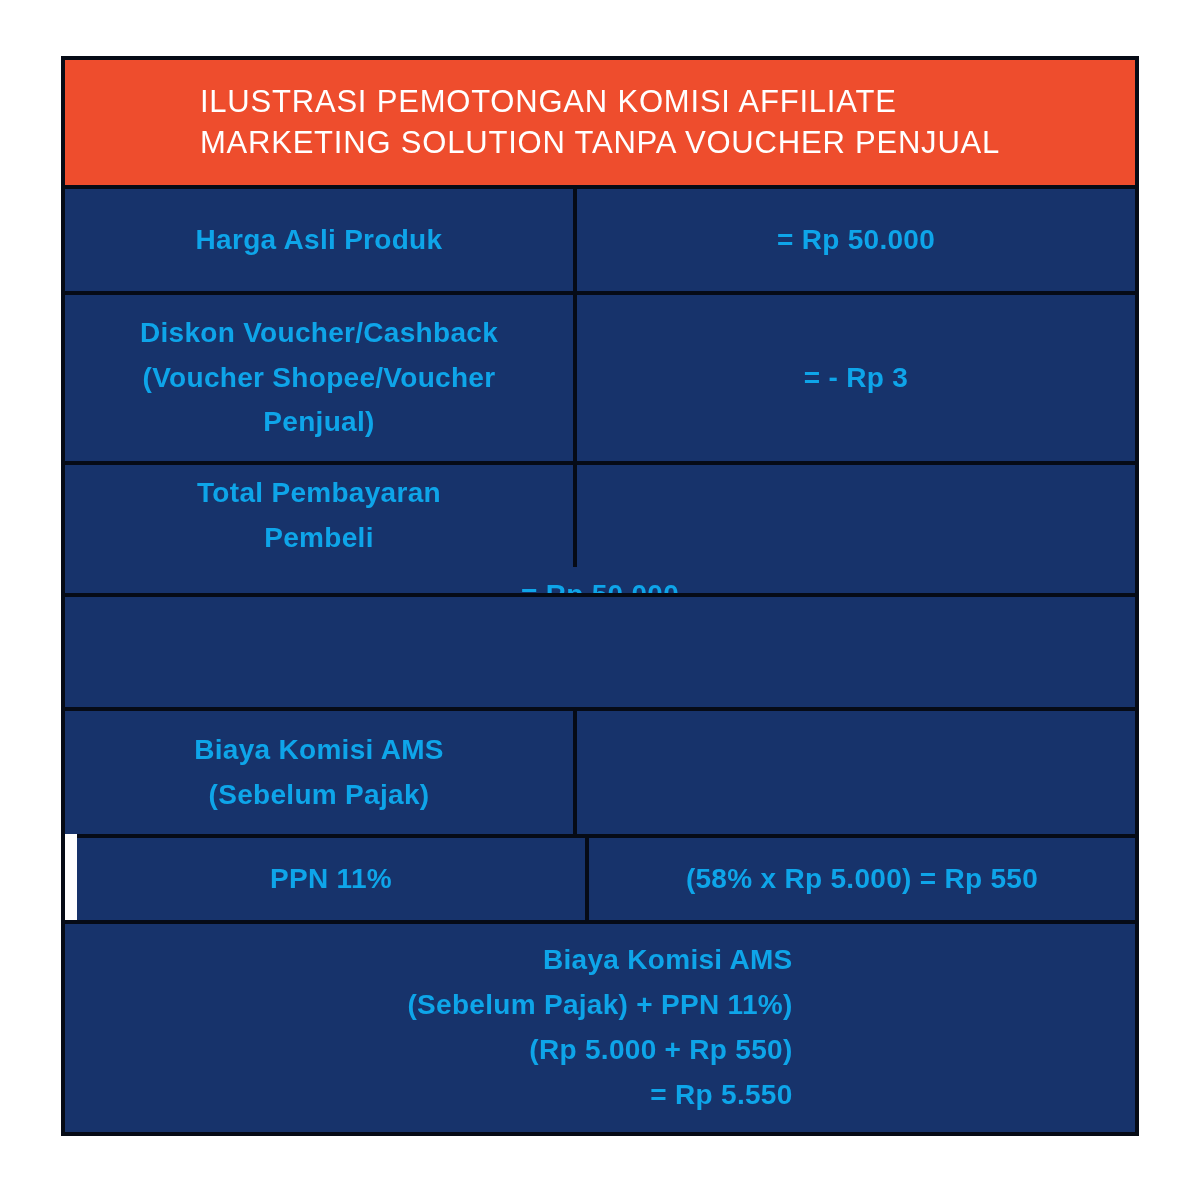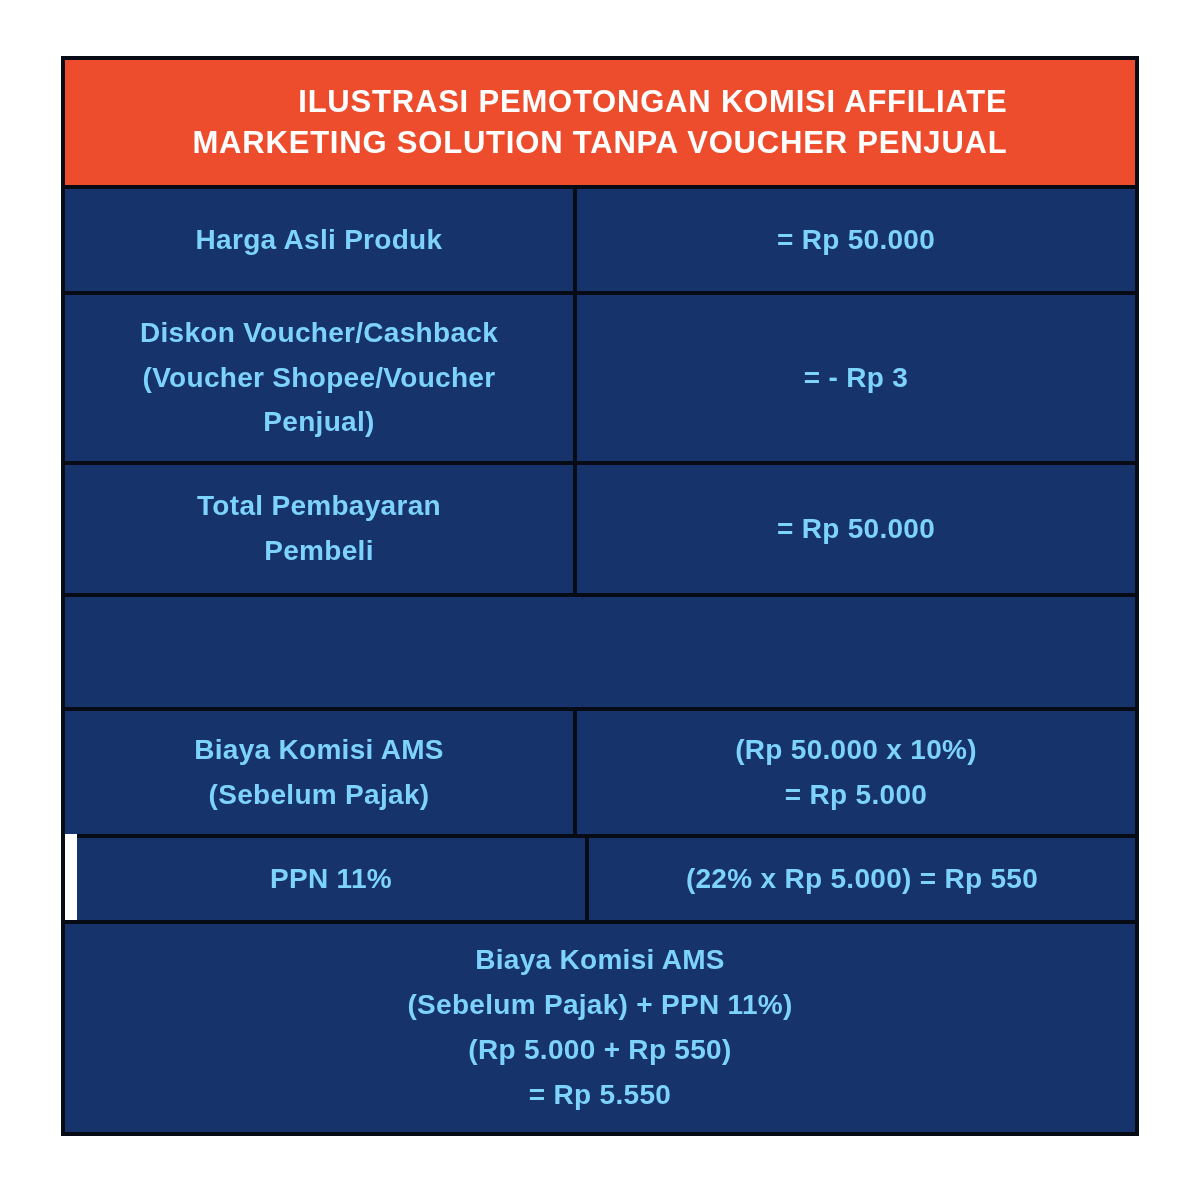--- a/index.html
+++ b/index.html
@@ -26,60 +26,61 @@
     flex-direction: column;
   }
   .thead {
     box-sizing: border-box;
     height: 125px;
     background: #EE4D2D;
     color: #ffffff;
     display: flex;
     align-items: center;
     justify-content: center;
-    text-align: right;
-    font-weight: bold;
+    text-align: left;
+    font-weight: normal;
     font-size: 31px;
     letter-spacing: 0.8px;
     line-height: 1.32;
     white-space: pre-line;
   }
   .trow {
     box-sizing: border-box;
     display: flex;
     background: #17336B;
     border-top: 4px solid #060b16;
   }
   .r1 { height: 106px; }
   .r2 { height: 170px; }
-  .r3 { height: 132px; }
+  .r3 { height: 132px; flex-direction: column; }
   .r4 { height: 114px; }
   .r5 { height: 127px; }
   .r6 { height: 86px; margin-left: 12px; }
   .r7 { height: 212px; }
   .cell {
     box-sizing: border-box;
     display: flex;
     align-items: center;
     justify-content: center;
     text-align: center;
-    color: #7dd3fc;
+    color: #0ea5e9;
     font-weight: bold;
     font-size: 28px;
     letter-spacing: 0.3px;
     line-height: 1.6;
     white-space: pre-line;
     padding: 6px 14px;
   }
   .label-cell {
     width: 512px;
     border-right: 4px solid #060b16;
   }
   .value-cell {
     flex: 1;
+    text-align: right;
   }
 </style>
 </head>
 <body>
 
 <div class="page">
   <div class="ctable">
 
     <div class="thead">ILUSTRASI PEMOTONGAN KOMISI AFFILIATE
 MARKETING SOLUTION TANPA VOUCHER PENJUAL</div>
@@ -101,27 +102,25 @@
 Pembeli</div>
       <div class="cell value-cell">= Rp 50.000</div>
     </div>
 
     <div class="trow r4">
     </div>
 
     <div class="trow r5">
       <div class="cell label-cell">Biaya Komisi AMS
 (Sebelum Pajak)</div>
-      <div class="cell value-cell">(Rp 50.000  x 10%)
-= Rp 5.000</div>
     </div>
 
     <div class="trow r6">
       <div class="cell label-cell">PPN 11%</div>
-      <div class="cell value-cell">(22% x Rp 5.000) = Rp 550</div>
+      <div class="cell value-cell">(58% x Rp 5.000) = Rp 550</div>
     </div>
 
     <div class="trow r7">
       <div class="cell value-cell">Biaya Komisi AMS
 (Sebelum Pajak) + PPN 11%)
 (Rp 5.000 + Rp 550)
 = Rp 5.550</div>
     </div>
 
   </div>

